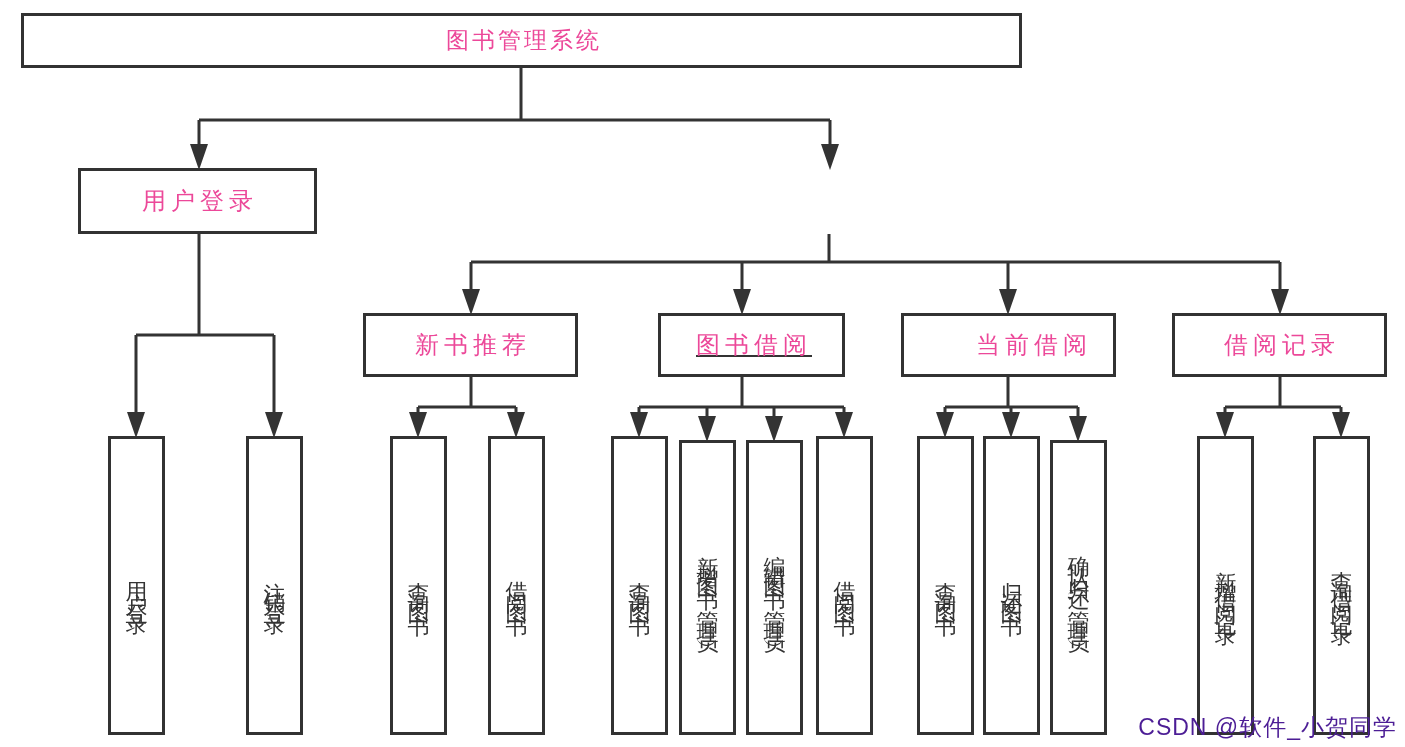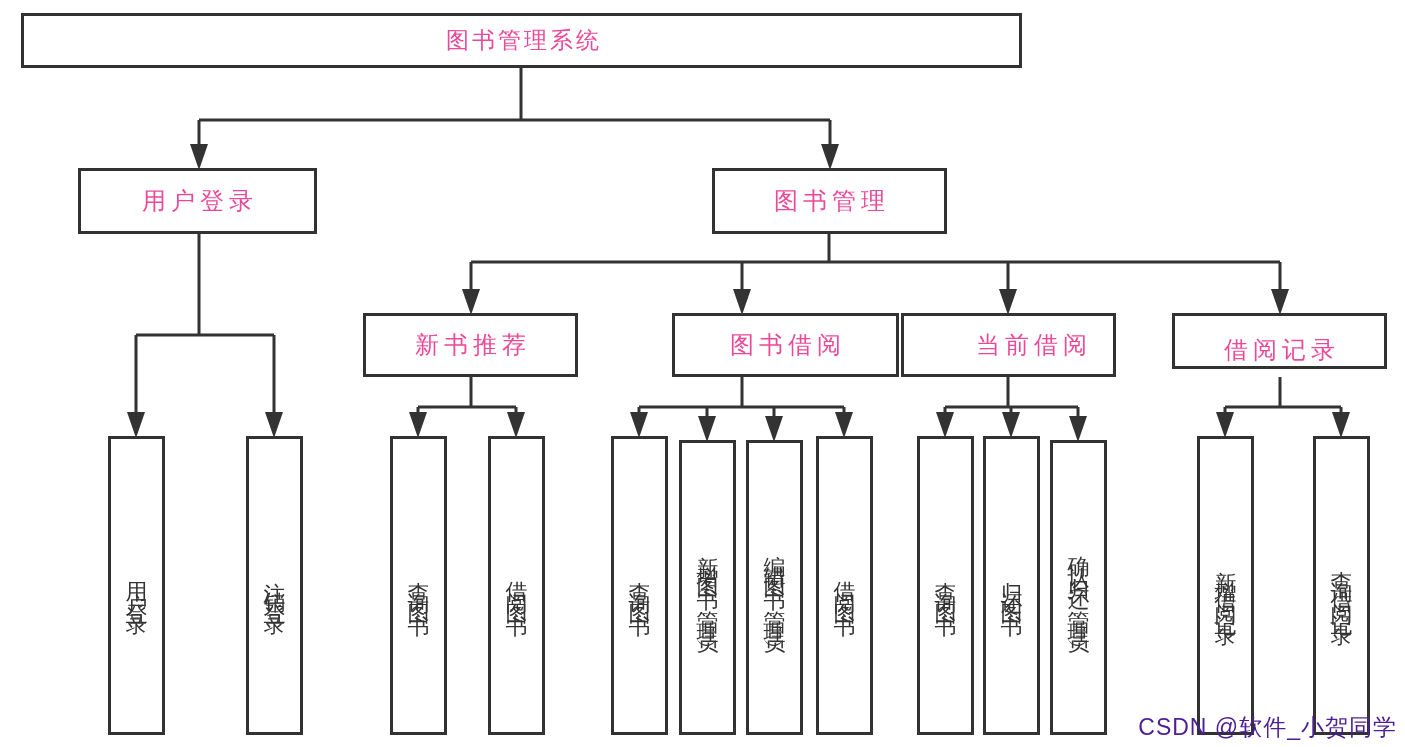--- a/index.html
+++ b/index.html
@@ -16,23 +16,23 @@
   .root .hlabel{font-size:23px;letter-spacing:3px;}
   .vlabel{
     writing-mode:vertical-rl;text-orientation:mixed;
     font-size:22px;letter-spacing:11px;line-height:1;color:#333333;white-space:nowrap;
   }
   
   .root{left:21px;top:13px;width:1001px;height:55px;}
   .l2a{left:78px;top:168px;width:239px;height:66px;}
   .l2b{left:712px;top:168px;width:235px;height:66px;}
   .l3a{left:363px;top:313px;width:215px;height:64px;font-family:Liberation Serif, serif;}
-  .l3b{left:672px;top:313px;width:227px;height:64px;}
+  .l3b{left:658px;top:313px;width:187px;height:64px;text-decoration:underline;}
   .l3c{left:901px;top:313px;width:215px;height:64px;padding-left:46px;}
-  .l3d{left:1172px;top:313px;width:215px;height:56px;align-items:flex-end;}
+  .l3d{left:1172px;top:313px;width:215px;height:64px;}
   .leaf{top:436px;width:57px;height:299px;}
   .lf1{left:108px;}  .lf2{left:246px;}
   .lf3{left:390px;}  .lf4{left:488px;}
   .lf5{left:611px;}  .lf6{left:679px;top:440px;height:295px;}
   .lf7{left:746px;top:440px;height:295px;}  .lf8{left:816px;}
   .lf9{left:917px;}  .lf10{left:983px;}
   .lf11{left:1050px;top:440px;height:295px;}
   .lf12{left:1197px;} .lf13{left:1313px;}
   .watermark{
     position:absolute;right:8px;top:712px;font-size:23px;letter-spacing:1px;
@@ -75,23 +75,20 @@
       <polygon points="1332,412 1350,412 1341,438"></polygon>
     </g>
   </svg>
 
   <div class="node root">
     <span class="hlabel">图书管理系统</span>
   </div>
 
   <div class="node l2a">
     <span class="hlabel">用户登录</span>
-  </div>
-  <div class="node l2b">
-    <span class="hlabel">图书管理</span>
   </div>
 
   <div class="node l3a">
     <span class="hlabel">新书推荐</span>
   </div>
   <div class="node l3b">
     <span class="hlabel">图书借阅</span>
   </div>
   <div class="node l3c">
     <span class="hlabel">当前借阅</span>

